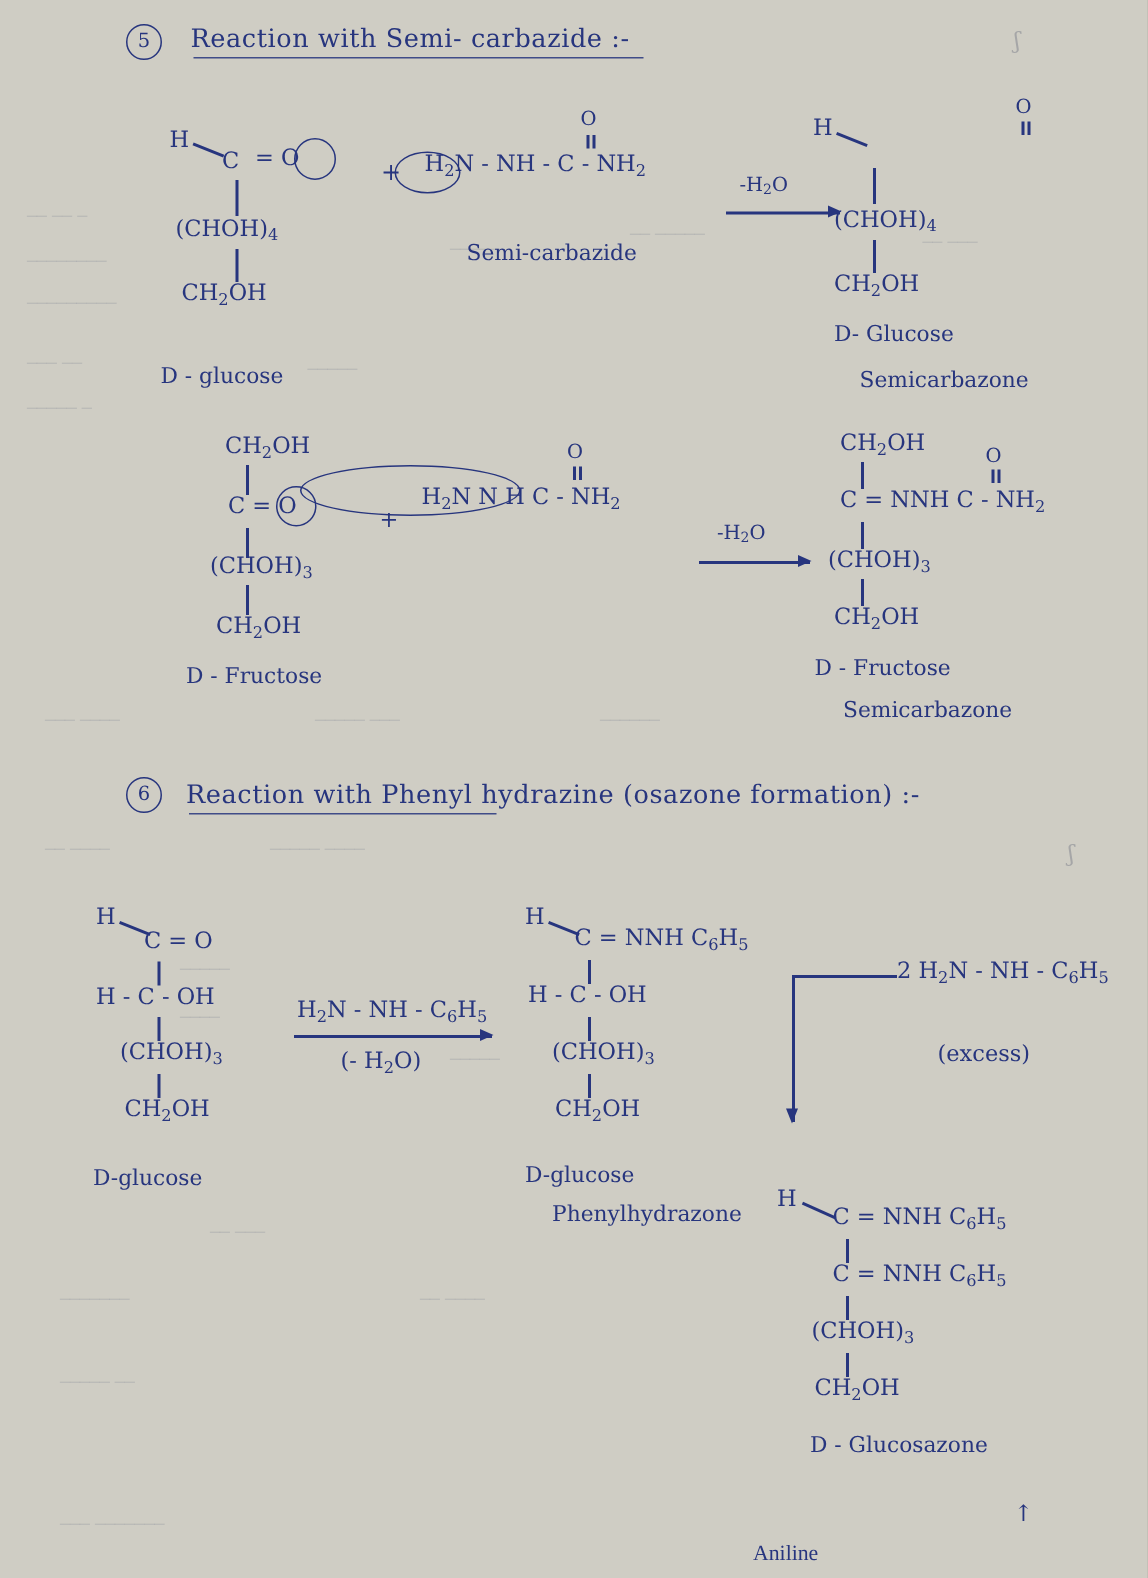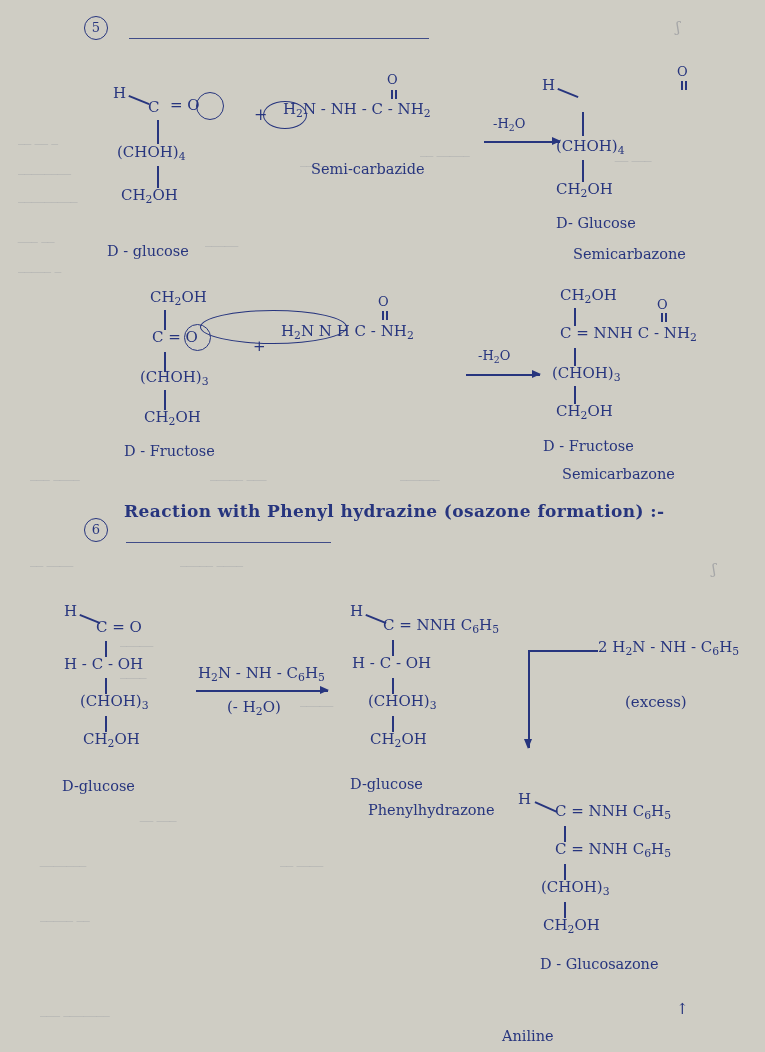--- a/index.html
+++ b/index.html
@@ -155,20 +155,21 @@
   <div class="swirl" style="left:676px; top:18px;">ʃ</div>
   <div class="swirl" style="left:712px; top:560px;">ʃ</div>
 
   <div class="num-circle" data-name="section-number-5">
     <span data-name="section-number-5-text">5</span>
   </div>
   <style>
     [data-name="section-number-5"]{ left:84px; top:16px; }
   </style>
 
+  <div class="heading" style="left:127px; top:16px;" data-name="section-5-title">Reaction with  Semi- carbazide :-</div>
   <div class="underline" style="left:129px; top:38px; width:300px;" data-name="section-5-title-underline"></div>
 
   <div class="chem" style="left:113px; top:84px;" data-name="glucose-h-top">H</div>
   <div class="hbond" style="left:128px; top:99px; width:22px; transform:rotate(22deg);" data-name="bond-h-c"></div>
   <div class="chem" style="left:148px; top:98px;" data-name="glucose-c1">C</div>
   <div class="chem" style="left:170px; top:96px;" data-name="glucose-c1-double-bond-o">= O</div>
   <div class="ellipse" style="left:196px; top:92px; width:26px; height:26px;" data-name="carbonyl-circle-marker"></div>
   <div class="vbond" style="left:157px; top:120px; height:24px;" data-name="bond-c1-c2"></div>
   <div class="chem" style="left:117px; top:143px;" data-name="glucose-choh4">(CHOH)<span class="sub">4</span></div>
   <div class="vbond" style="left:157px; top:166px; height:22px;" data-name="bond-c2-c6"></div>
@@ -234,21 +235,21 @@
   <div class="lbl" style="left:543px; top:438px;" data-name="product-label-d-fructose">D - Fructose</div>
   <div class="lbl" style="left:562px; top:466px;" data-name="product-label-fructose-semicarbazone">Semicarbazone</div>
 
   <div class="num-circle" data-name="section-number-6">
     <span data-name="section-number-6-text">6</span>
   </div>
   <style>
     [data-name="section-number-6"]{ left:84px; top:518px; }
   </style>
 
-  <div class="heading" style="left:124px; top:501px;font-weight:bold;" data-name="section-6-title">Reaction with   Phenyl hydrazine (osazone formation) :-</div>
+  <div class="heading" style="left:124px; top:520px;" data-name="section-6-title">Reaction with   Phenyl hydrazine (osazone formation) :-</div>
   <div class="underline" style="left:126px; top:542px; width:205px;" data-name="section-6-title-underline"></div>
 
   <div class="chem" style="left:64px; top:602px;" data-name="glucose6-h-top">H</div>
   <div class="hbond" style="left:79px; top:618px; width:22px; transform:rotate(22deg);" data-name="bond-h-c-6"></div>
   <div class="chem" style="left:96px; top:618px;" data-name="glucose6-c1">C = O</div>
   <div class="vbond" style="left:105px; top:641px; height:16px;" data-name="bond-g6-c1-c2"></div>
   <div class="chem" style="left:64px; top:655px;" data-name="glucose6-c2-line">H - C - OH</div>
   <div class="vbond" style="left:105px; top:678px; height:16px;" data-name="bond-g6-c2-c3"></div>
   <div class="chem" style="left:80px; top:692px;" data-name="glucose6-choh3">(CHOH)<span class="sub">3</span></div>
   <div class="vbond" style="left:105px; top:716px; height:16px;" data-name="bond-g6-c3-c6"></div>
@@ -281,15 +282,15 @@
   <div class="chem" style="left:555px; top:802px;" data-name="osazone-c1">C = NNH C<span class="sub">6</span>H<span class="sub">5</span></div>
   <div class="vbond" style="left:564px; top:826px; height:16px;" data-name="bond-os-c1-c2"></div>
   <div class="chem" style="left:555px; top:840px;" data-name="osazone-c2">C = NNH  C<span class="sub">6</span>H<span class="sub">5</span></div>
   <div class="vbond" style="left:564px; top:864px; height:16px;" data-name="bond-os-c2-c3"></div>
   <div class="chem" style="left:541px; top:878px;" data-name="osazone-choh3">(CHOH)<span class="sub">3</span></div>
   <div class="vbond" style="left:564px; top:902px; height:16px;" data-name="bond-os-c3-c6"></div>
   <div class="chem" style="left:543px; top:916px;" data-name="osazone-ch2oh">CH<span class="sub">2</span>OH</div>
   <div class="lbl" style="left:540px; top:956px;" data-name="product-label-d-glucosazone">D - Glucosazone</div>
 
   <div class="chem" style="left:676px; top:1000px;" data-name="gas-up-arrow-icon">↑</div>
-  <div class="lbl" style="left:502px; top:1028px;" data-name="byproduct-label-aniline">Aniline</div>
+  <div class="lbl" style="left:502px; top:1028px;font-family:Liberation Serif, serif;" data-name="byproduct-label-aniline">Aniline</div>
 
 </div>
 
 </body></html>

